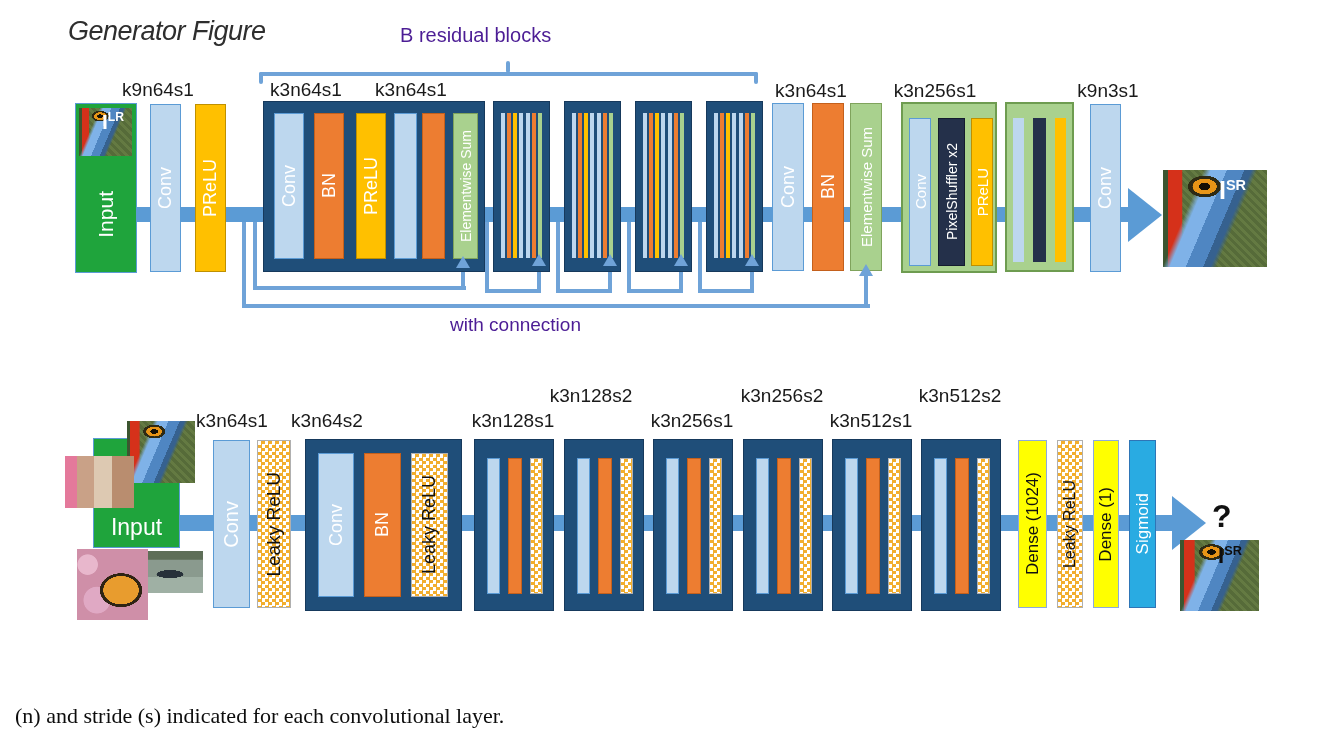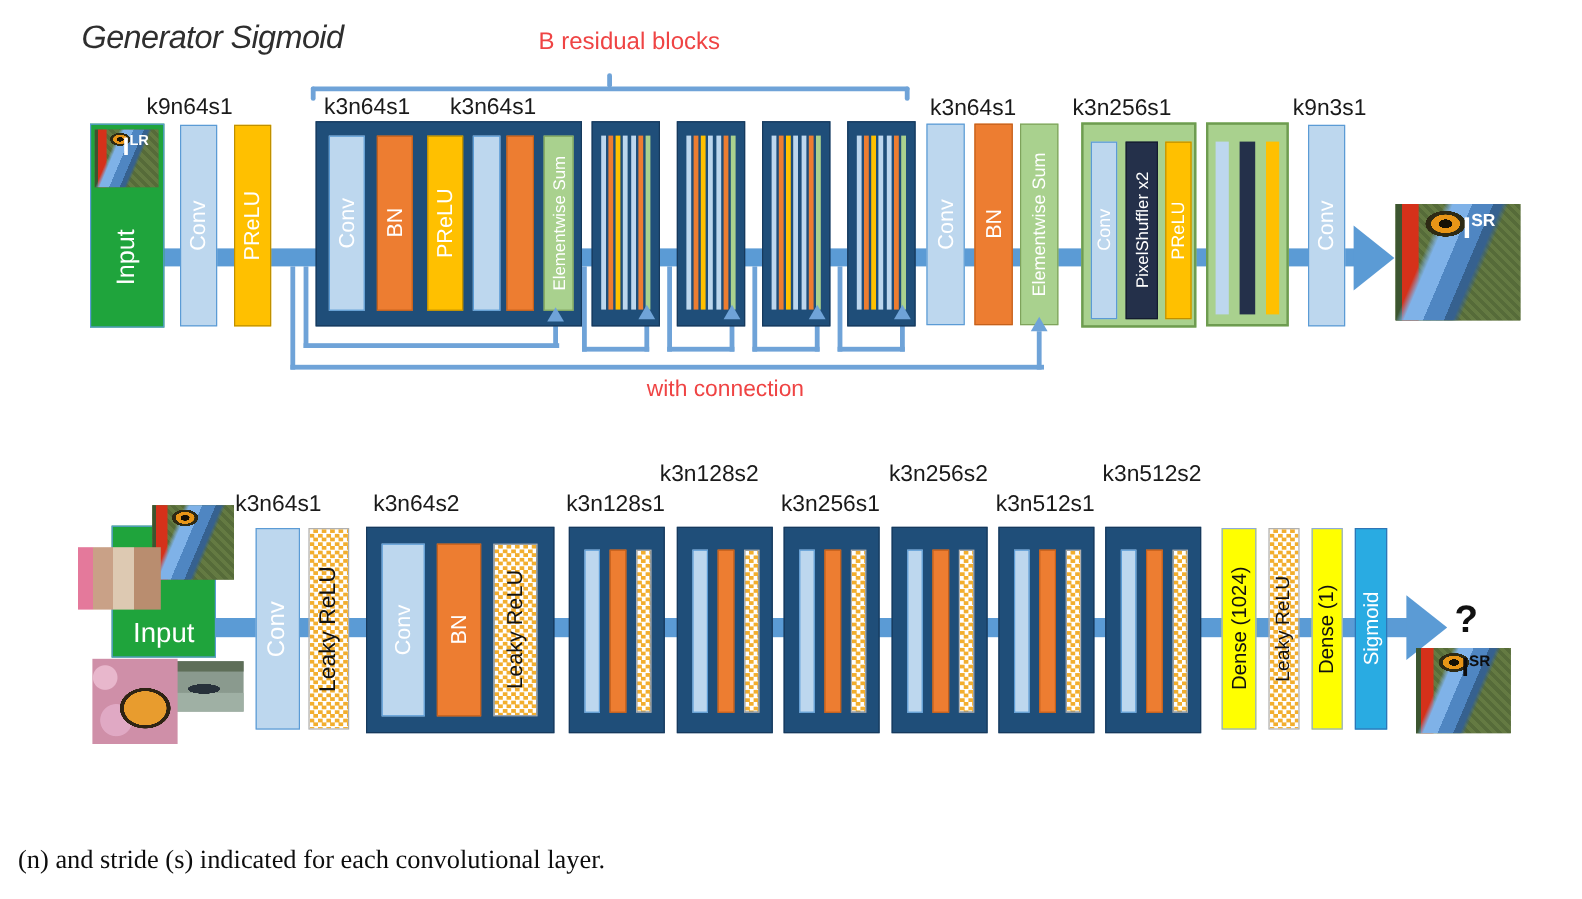--- a/index.html
+++ b/index.html
@@ -1,20 +1,20 @@
 <!DOCTYPE html>
 <html style="--navy: #1F4E79; --conv: #BDD7EE; --bn: #ED7D31; --prelu: #FFC000; --sum: #A9D18E; --ps: #24304A; --pipe: #5B9BD5; --skip_line: #6FA3D8; --input_green: #1FA43C; --dense_yellow: #FFFF00; --sigmoid_blue: #29ABE2; --checker_orange: #F2AE2E;"><head>
 <meta charset="utf-8">
 <style>
   html,body{margin:0;padding:0;background:#fff;}
   .canvas{position:relative;width:1318px;height:749px;background:#fff;overflow:hidden;
           font-family:"Liberation Sans",sans-serif;}
   .net-title{position:absolute;font-style:italic;font-size:27px;color:#2e2e2e;letter-spacing:-0.5px;white-space:nowrap;z-index:4;}
   .klabel{position:absolute;font-size:19px;color:#1a1a1a;text-align:center;white-space:nowrap;z-index:4;}
-  .small-note{position:absolute;font-size:19px;color:#ef4444;text-align:right;z-index:4;}
+  .small-note{position:absolute;font-size:19px;color:#4c1d95;text-align:left;z-index:4;}
   .pipe{position:absolute;background:var(--pipe,#5B9BD5);z-index:1;}
   .pipe-arrow{position:absolute;width:0;height:0;border-top:27px solid transparent;
               border-bottom:27px solid transparent;border-left:34px solid var(--pipe,#5B9BD5);z-index:1;}
   .navy-block{position:absolute;background:var(--navy,#1F4E79);border:1px solid #16395c;z-index:2;}
   .green-box{position:absolute;background:var(--sum,#A9D18E);border:2px solid #6E9C50;z-index:2;box-sizing:border-box;}
   .bar{position:absolute;display:flex;align-items:center;justify-content:center;z-index:3;box-sizing:border-box;}
   .bar>span{writing-mode:vertical-rl;transform:rotate(180deg);white-space:nowrap;color:#fff;font-size:18px;}
   .c-conv{background:var(--conv,#BDD7EE);border:1.5px solid #5B9BD5;}
   .c-bn{background:var(--bn,#ED7D31);border:1px solid #c4601c;}
   .c-prelu{background:var(--prelu,#FFC000);border:1px solid #bf9000;}
@@ -54,21 +54,21 @@
   .caption{position:absolute;font-family:"Liberation Serif",serif;font-size:22px;color:#0d0d0d;white-space:nowrap;}
   .watermark{position:absolute;font-size:16px;color:#a8a8a8;text-align:right;}
   .bracket{position:absolute;background:var(--skip_line,#6FA3D8);border-radius:2px;z-index:4;}
   .question{position:absolute;font-size:32px;font-weight:bold;color:#111;z-index:4;}
 </style>
 </head>
 <body>
 
 <div class="canvas">
 
-  <div class="net-title" style="left:68px;top:16px;">Generator Sigmoid</div>
+  <div class="net-title" style="left:68px;top:16px;">Generator Figure</div>
 
   <div class="bracket" style="left:259px;top:72px;width:499px;height:3.5px;"></div>
   <div class="bracket" style="left:259px;top:72px;width:3.5px;height:12px;"></div>
   <div class="bracket" style="left:754px;top:72px;width:3.5px;height:12px;"></div>
   <div class="bracket" style="left:506px;top:61px;width:3.5px;height:12px;"></div>
   <div class="small-note" style="left:400px;top:24px;width:200px;font-size:20px;">B residual blocks</div>
 
   <div class="klabel" style="left:118px;top:79px;width:80px;">k9n64s1</div>
   <div class="klabel" style="left:266px;top:79px;width:80px;">k3n64s1</div>
   <div class="klabel" style="left:371px;top:79px;width:80px;">k3n64s1</div>
@@ -221,21 +221,21 @@
   <div class="bar c-conv" style="left:1090px;top:104px;width:31px;height:168px;">
       <span>Conv</span>
     </div>
 
   <div class="photo ph-baboon" style="left:1163px;top:170px;width:104px;height:97px;">
     <div class="io-label" style="left:56px;top:6px;color:#fff;font-size:25px;"><span>I</span><sup>SR</sup></div>
   </div>
 
 
   <div class="klabel" style="left:192px;top:410px;width:80px;">k3n64s1</div>
-  <div class="klabel" style="left:307px;top:410px;width:80px;">k3n64s2</div>
+  <div class="klabel" style="left:287px;top:410px;width:80px;">k3n64s2</div>
   <div class="klabel" style="left:468px;top:410px;width:90px;">k3n128s1</div>
   <div class="klabel" style="left:546px;top:385px;width:90px;">k3n128s2</div>
   <div class="klabel" style="left:647px;top:410px;width:90px;">k3n256s1</div>
   <div class="klabel" style="left:737px;top:385px;width:90px;">k3n256s2</div>
   <div class="klabel" style="left:826px;top:410px;width:90px;">k3n512s1</div>
   <div class="klabel" style="left:915px;top:385px;width:90px;">k3n512s2</div>
 
   <div class="pipe" style="left:176px;top:515px;width:1000px;height:16px;"></div>
   <div class="pipe-arrow" style="left:1172px;top:496px;"></div>
 

